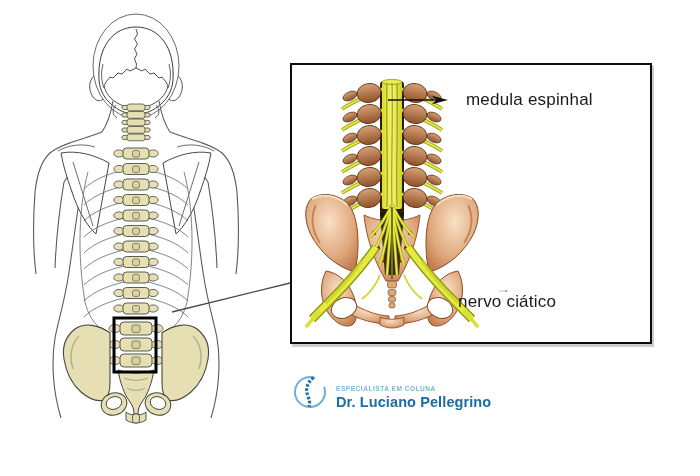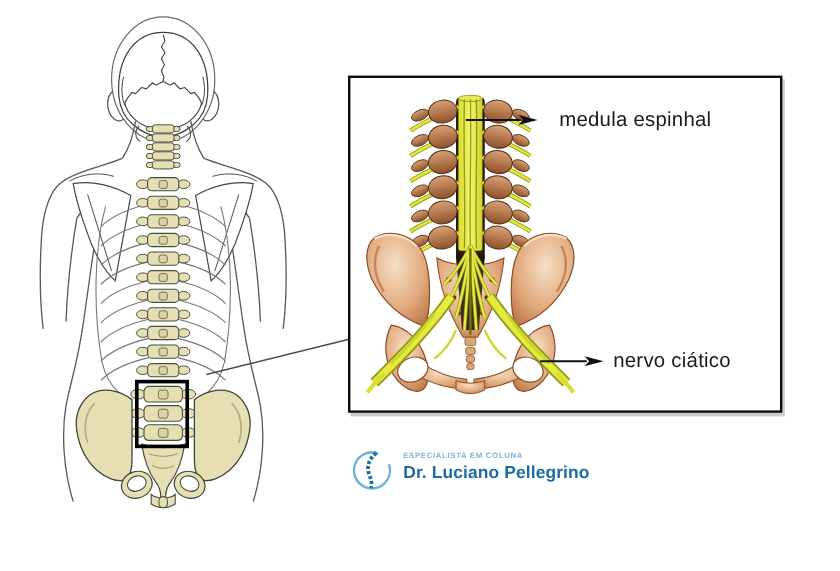--- a/index.html
+++ b/index.html
@@ -10,22 +10,22 @@
          background:#ffffff;border:2px solid #0c0c0c;box-sizing:border-box;
          box-shadow:2px 3px 0 rgba(110,110,110,.35);}
   .inset svg.anat{position:absolute;left:0;top:0;}
   .label{position:absolute;display:flex;align-items:center;height:22px;z-index:5;}
   .label .txt{font-size:17px;color:#1a1a1a;white-space:nowrap;letter-spacing:.2px;}
   .label svg{display:block;}
   .arrow-line{stroke:#111;stroke-width:1.6;}
   .arrow-head{fill:#111;}
   .lbl-1{left:96px;top:24px;} .lbl-1 .txt{margin-left:18px;}
   .lbl-2{left:96px;top:100px;} .lbl-2 .txt{margin-left:10px;}
-  .lbl-3{left:158px;top:225px;} .lbl-3 .txt{margin-left:8px;}
-  .logo{position:absolute;left:292px;top:374px;display:flex;align-items:flex-start;}
+  .lbl-3{left:158px;top:225px;flex-direction:column;} .lbl-3 .txt{margin-left:8px;}
+  .logo{position:absolute;left:292px;top:374px;display:flex;align-items:flex-end;}
   .logo-text{margin-left:8px;padding-top:3px;}
   .logo-tagline{font-size:6.5px;letter-spacing:.55px;color:#79b6d8;font-weight:bold;line-height:8px;}
   .logo-name{font-size:14.5px;font-weight:bold;color:#1c6ba4;line-height:16px;margin-top:1px;letter-spacing:.1px;}
   .fan-dark{stroke:#949c18;stroke-width:3;fill:none;}
   .fan-lite{stroke:#e8ea42;stroke-width:1.8;fill:none;}
 </style>
 </head>
 <body>
 
 <div class="stage">

